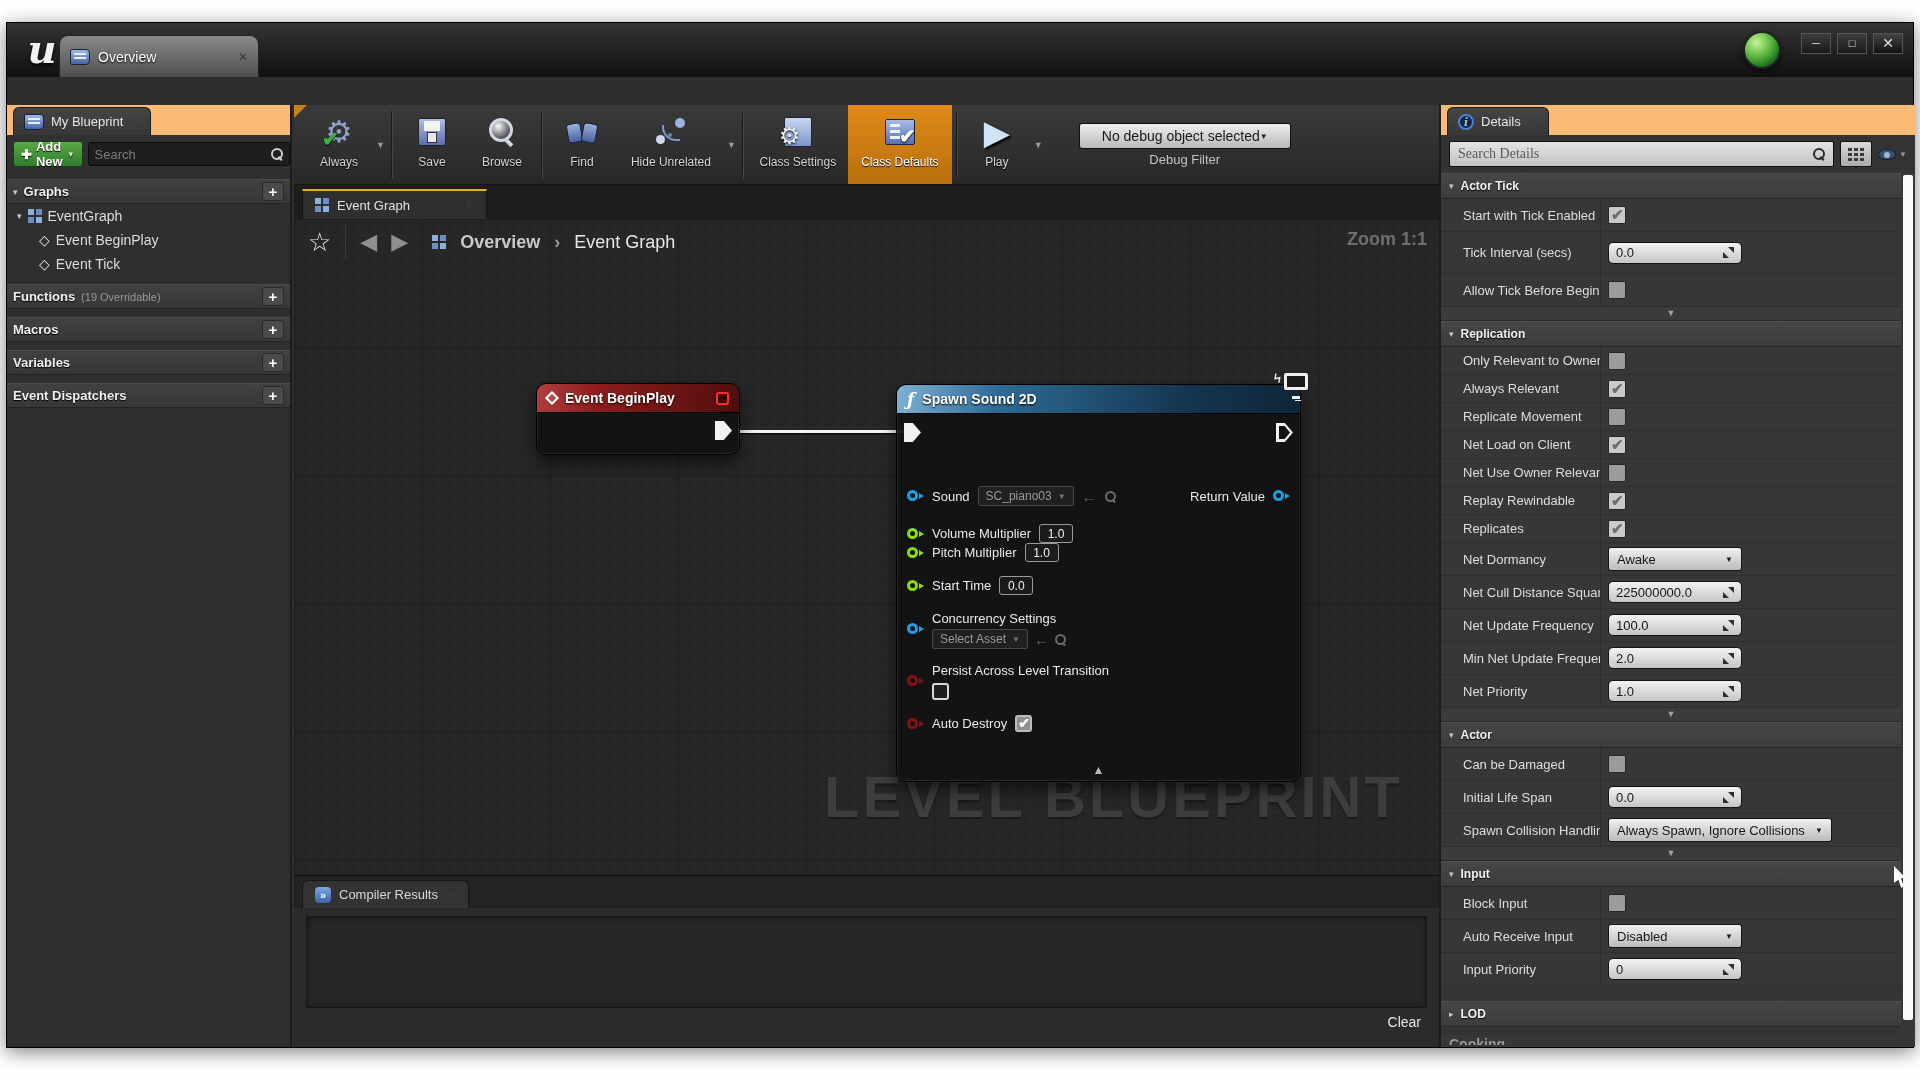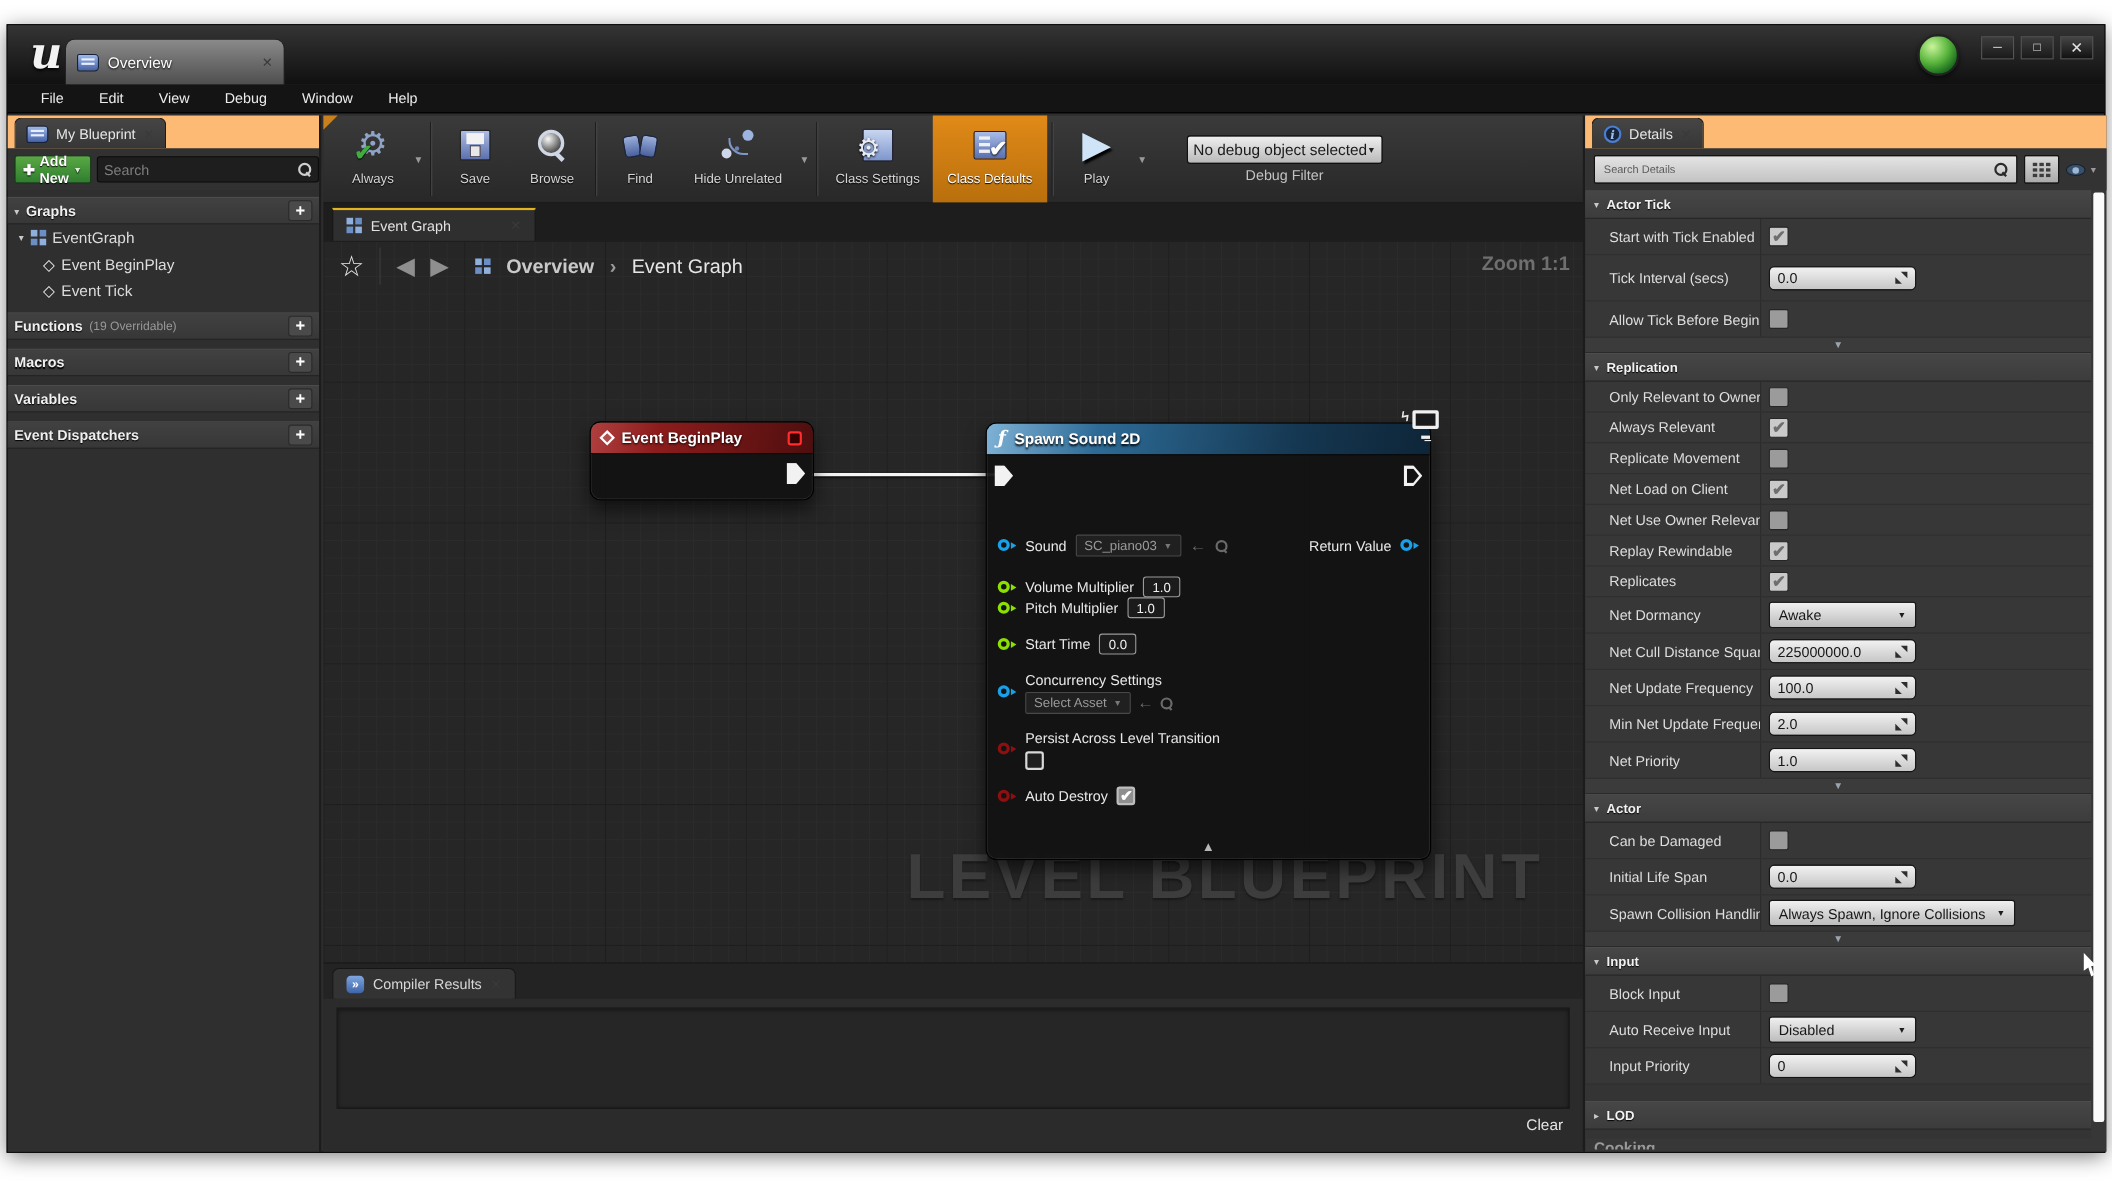--- a/index.html
+++ b/index.html
@@ -83,21 +83,21 @@
   .wcurve { position:absolute; left:8px; top:8px; width:18px; height:16px; border:2px solid #7e96c8; border-top:none; border-right:none; border-radius:0 0 0 14px; }
   .icon-gearpage { width:28px; height:30px; background:linear-gradient(#c9d6f0,#7d96cc); border:1px solid #223; border-radius:2px; position:relative; }
   .icon-gearpage::after { content:"⚙"; position:absolute; left:-6px; bottom:-4px; font-size:24px; color:#e8ecf4; text-shadow:0 1px 2px #000; }
   .icon-clip { width:30px; height:26px; background:linear-gradient(#a8bce8,#5870b0); border:1px solid #1a2340; border-radius:2px; position:relative; }
   .icon-clip::before { content:""; position:absolute; left:4px; top:4px; width:10px; height:3px; background:#f0f0f0; box-shadow:0 6px 0 #f0f0f0, 0 12px 0 #f0f0f0; }
   .icon-clip::after { content:"✔"; position:absolute; right:-2px; bottom:-4px; color:#fff; font-size:20px; font-weight:bold; text-shadow:0 1px 2px #000; }
   .icon-play { color:#cfe4f6; font-size:34px; line-height:34px; text-shadow:2px 2px 2px #000; }
   .tsep { width:2px; background:linear-gradient(#1a1a1a,#1a1a1a); border-right:1px solid #474747; margin:6px 4px; }
   .tcaret { color:#9a9a9a; font-size:9px; align-self:center; margin:0 2px; }
   .debug-group { margin-left:34px; padding-top:18px; display:flex; flex-direction:column; align-items:center; gap:3px; }
-  .debug-drop { width:178px; height:26px; background:linear-gradient(#efefef,#b9b9b9); border:1px solid #101010; border-radius:3px; color:#1a1a1a; font-size:14px; display:flex; align-items:center; justify-content:center; gap:0; }
+  .debug-drop { width:212px; height:26px; background:linear-gradient(#efefef,#b9b9b9); border:1px solid #101010; border-radius:3px; color:#1a1a1a; font-size:14px; display:flex; align-items:center; justify-content:center; gap:0; }
   .debug-drop .caret { color:#222; }
   .debug-caption { color:#c2c2c2; font-size:13px; }
 
   .doctabs { position:absolute; left:0; top:80px; width:100%; height:34px; background:#1d1d1d; display:flex; align-items:flex-end; padding-left:8px; }
   .doctab { height:30px; background:#2f2f2f; border:1px solid #151515; border-bottom:none; border-top:2px solid #e3b421; display:flex; align-items:center; gap:8px; padding:0 12px; min-width:185px; }
   .doctab .t { color:#e2e2e2; font-size:13px; }
 
   .canvas { position:absolute; left:0; top:114px; width:100%; height:656px; overflow:hidden;
     background-color:#262626;
     background-image:
@@ -157,21 +157,21 @@
   .ctab { height:28px; background:#333; border:1px solid #161616; border-bottom:none; border-radius:6px 6px 0 0; display:flex; align-items:center; gap:8px; padding:0 12px; }
   .ctab .t { color:#d8d8d8; font-size:13px; }
   .cico { width:16px; height:16px; border-radius:4px; background:linear-gradient(#7ea6e0,#3c64a8); color:#fff; font-size:11px; font-weight:bold; text-align:center; line-height:16px; }
   .cwell { position:absolute; left:12px; right:12px; top:40px; height:92px; background:#262626; border:1px solid #171717; box-shadow:inset 0 1px 4px rgba(0,0,0,.5); }
   .cclear { position:absolute; right:18px; top:138px; color:#e5e5e5; font-size:14px;margin-left:44px; }
 
   
   .details { position:absolute; left:1432px; top:82px; width:476px; bottom:0; background:#373737; border-left:2px solid #1c1c1c; }
   .dsearch { height:38px; display:flex; align-items:center; gap:6px; padding:0 8px; background:#333; }
   .dinput { flex:1; height:26px; background:linear-gradient(#e4e4e4,#c2c2c2); border:1px solid #121212; border-radius:2px; display:flex; align-items:center; padding:0 8px; }
-  .dinput input { flex:1; background:transparent; border:none; outline:none; color:#333; font-size:10px; font-family:Liberation Sans, sans-serif; }
+  .dinput input { flex:1; background:transparent; border:none; outline:none; color:#333; font-size:14px; font-family:Liberation Serif, serif; }
   .dinput input::placeholder { color:#5c5c5c; }
   .gridbtn { width:32px; height:26px; background:linear-gradient(#d9d9d9,#aaa); border:1px solid #121212; border-radius:2px; position:relative; }
   .gridbtn::after { content:""; position:absolute; left:7px; top:6px; width:4px; height:3px; background:#3c3c3c;
      box-shadow:6px 0 0 #3c3c3c, 12px 0 0 #3c3c3c, 0 5px 0 #3c3c3c, 6px 5px 0 #3c3c3c, 12px 5px 0 #3c3c3c, 0 10px 0 #3c3c3c, 6px 10px 0 #3c3c3c, 12px 10px 0 #3c3c3c; }
   .dcontent { position:absolute; left:0; right:14px; top:68px; bottom:0; overflow:hidden; }
   .dsec { height:26px; background:linear-gradient(#464646,#3c3c3c); border-top:1px solid #505050; border-bottom:1px solid #262626; display:flex; align-items:center; gap:7px; padding:0 8px; }
   .dsec b { color:#f2f2f2; font-size:12px; text-shadow:0 1px 1px #000; }
   .drow { display:flex; align-items:center; border-bottom:1px solid #2f2f2f; position:relative; }
   .drow::before { content:""; position:absolute; left:159px; top:0; bottom:0; width:1px; background:#2c2c2c; }
   .drow.h28 { height:28px; } .drow.h33 { height:33px; } .drow.h40 { height:42px; }
@@ -210,28 +210,20 @@
       <span class="tabx">✕</span>
     </div>
     <div class="tb-right">
       <div class="orb"></div>
       <div class="winbtn">─</div>
       <div class="winbtn">□</div>
       <div class="winbtn close">✕</div>
     </div>
   </div>
 
-  <div class="menubar">
-    <span class="menu-item">File</span>
-    <span class="menu-item">Edit</span>
-    <span class="menu-item">View</span>
-    <span class="menu-item">Debug</span>
-    <span class="menu-item">Window</span>
-    <span class="menu-item">Help</span>
-  </div>
 
   <div class="left-panel">
     <div class="ptabs">
       <div class="ptab">
         <span class="bookico"></span>
         <span class="t">My Blueprint</span>
         <span class="tabx">✕</span>
       </div>
     </div>
     <div class="mbp-bar">

